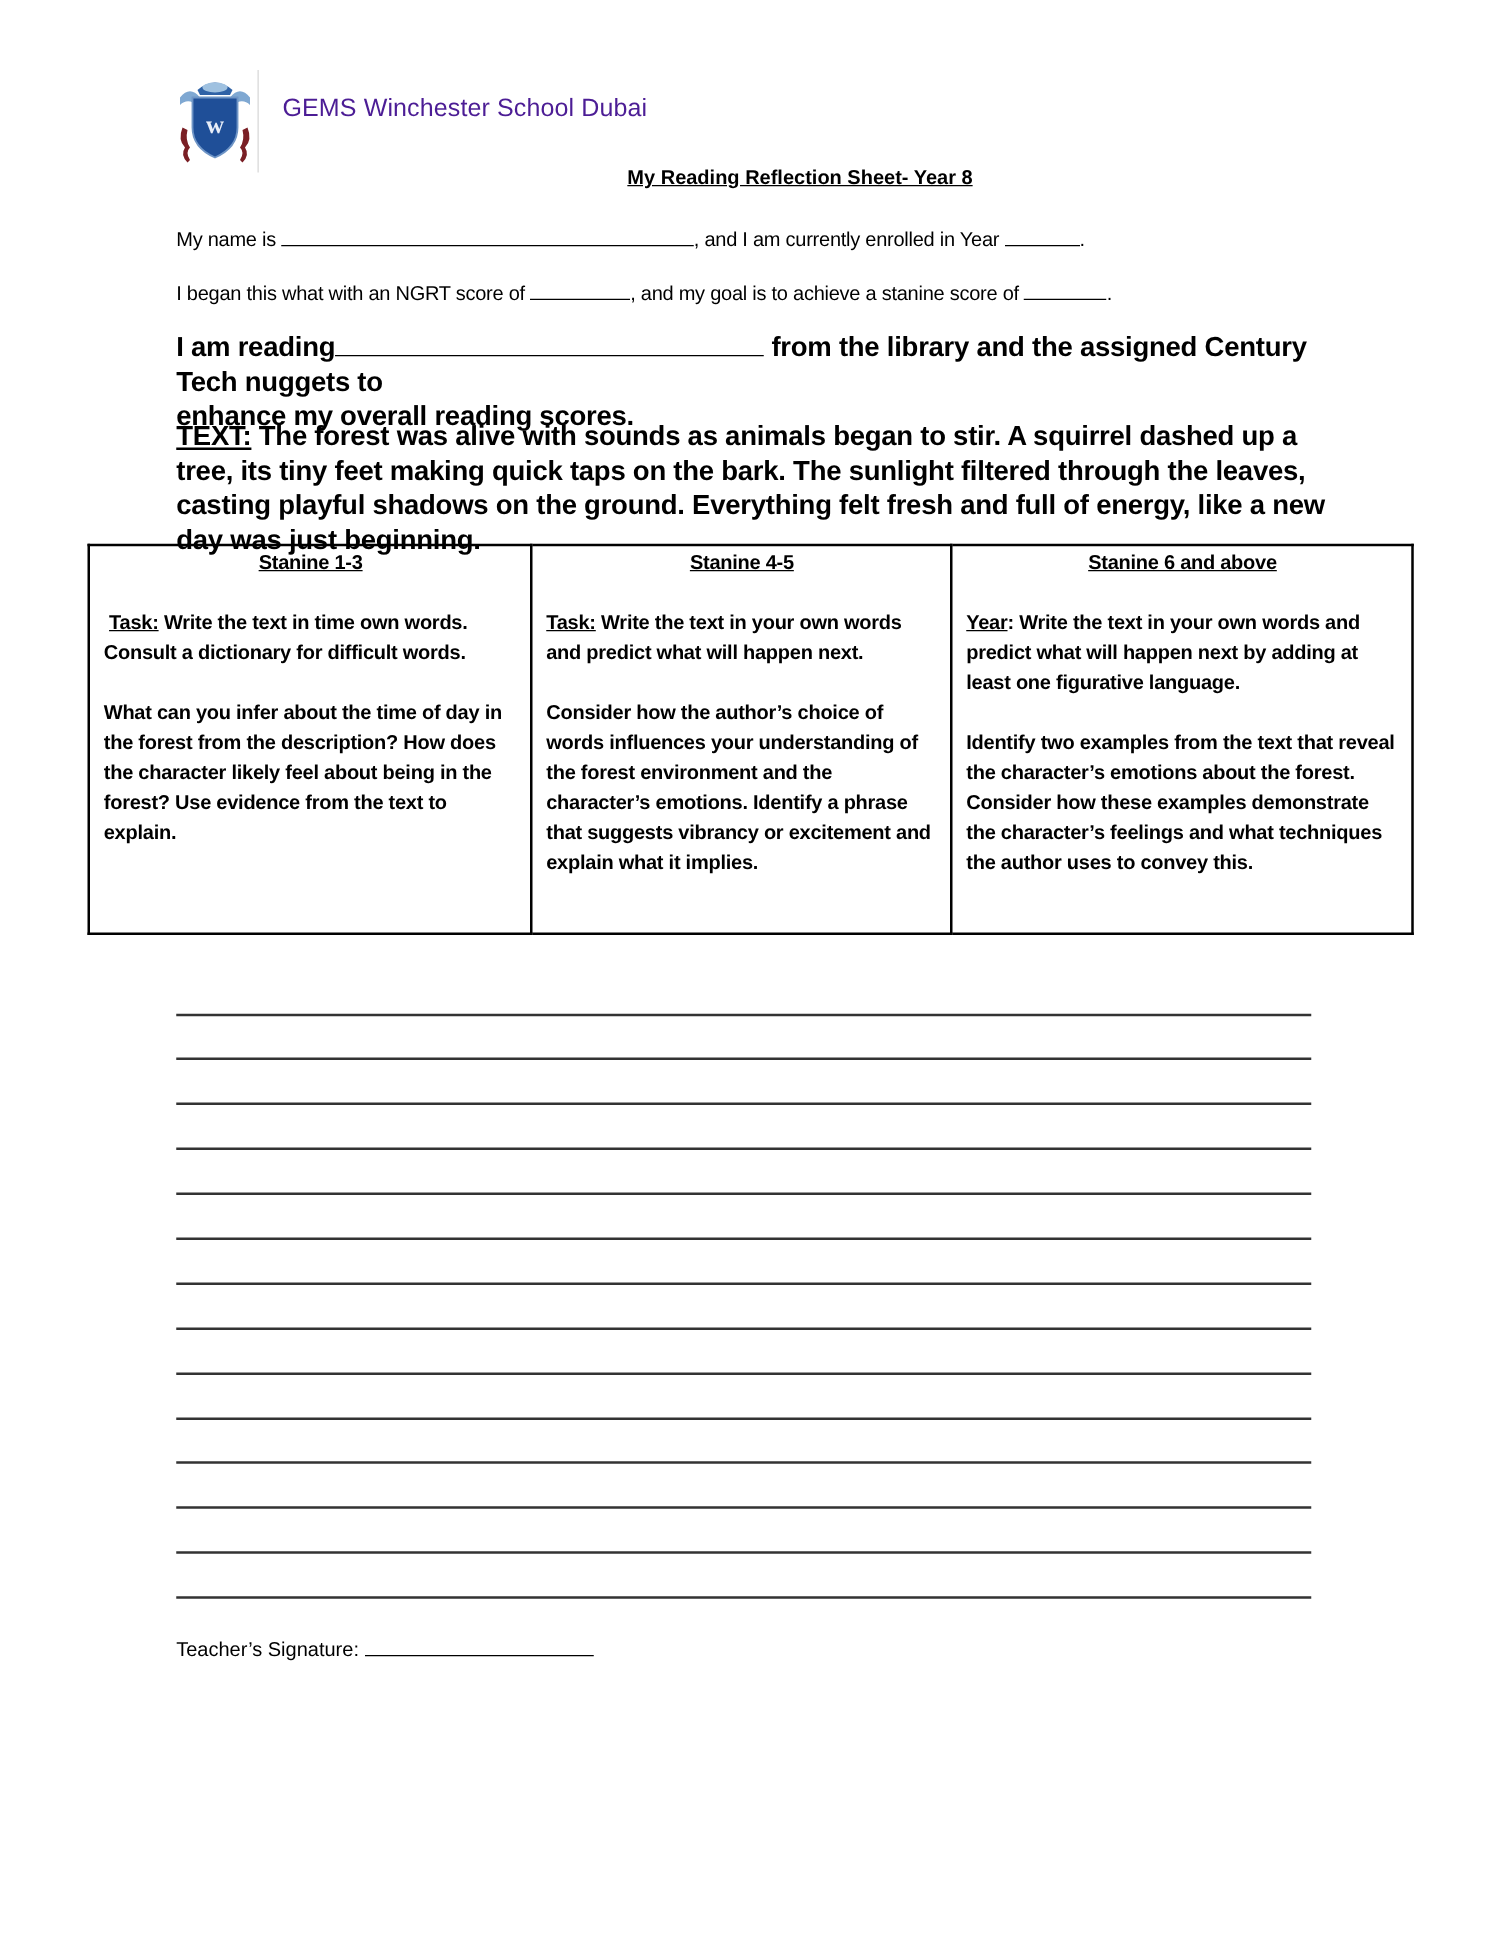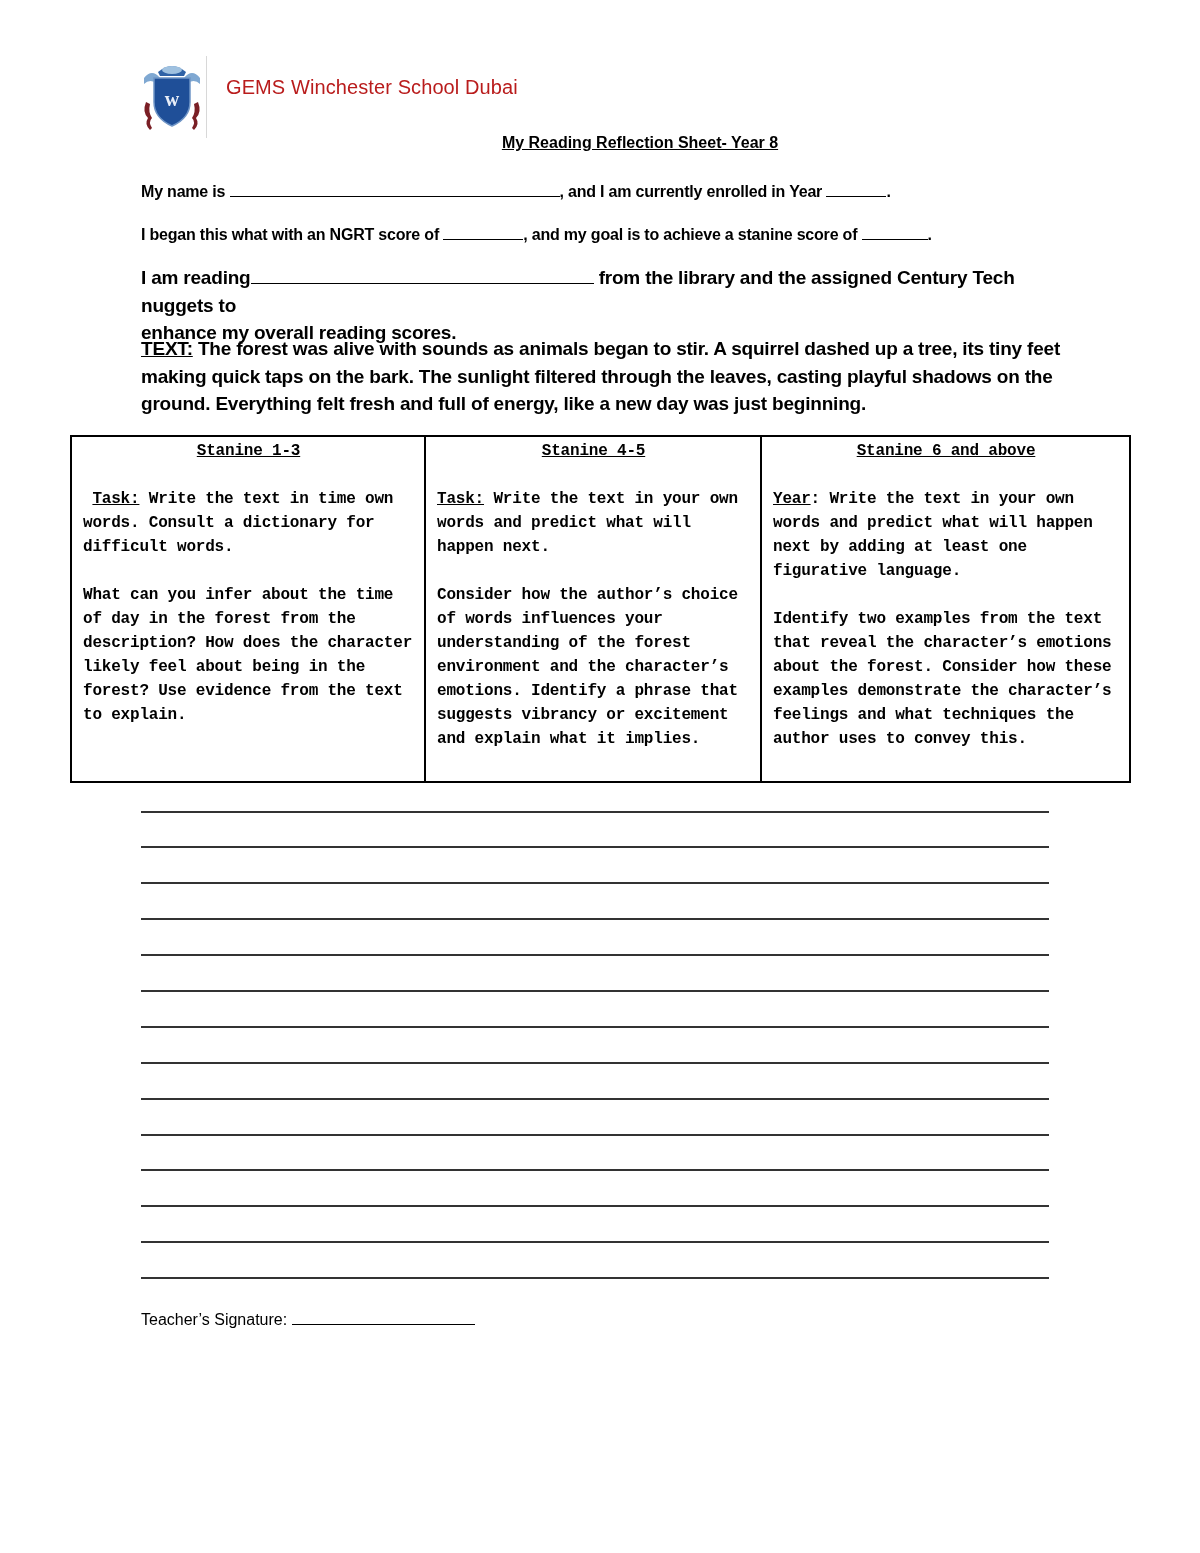--- a/index.html
+++ b/index.html
@@ -1,27 +1,27 @@
 <!DOCTYPE html>
 <html><head>
 <meta charset="utf-8">
 <style>
   html, body { margin: 0; padding: 0; background: #ffffff; }
   body { width: 1200px; height: 1553px; position: relative; overflow: hidden;
          font-family: "Liberation Sans", sans-serif; color: #000; }
   .logo { position: absolute; left: 138px; top: 58px; width: 68px; height: 78px; }
   .logo-divider { position: absolute; left: 206px; top: 56px; width: 1px; height: 82px; background: #d8d8d8; }
-  .school-name { position: absolute; left: 226px; top: 76px; font-size: 20px; color: #b91c1c; letter-spacing: 0.1px; }
+  .school-name { position: absolute; left: 226px; top: 76px; font-size: 20px; color: #4c1d95; letter-spacing: 0.1px; }
   .title { position: absolute; left: 0; width: 1280px; top: 134px; text-align: center; font-size: 16px; font-weight: bold; text-decoration: underline; }
-  .line { position: absolute; left: 141px; font-size: 16px; font-weight: bold; white-space: nowrap; letter-spacing: -0.2px; }
+  .line { position: absolute; left: 141px; font-size: 16px; font-weight: normal; white-space: nowrap; letter-spacing: -0.2px; }
   .blank { display: inline-block; border-bottom: 1.5px solid #000; height: 14px; vertical-align: baseline; }
-  .para { position: absolute; left: 141px; width: 920px; font-size: 19px; font-weight: bold; line-height: 27.5px; letter-spacing: -0.2px; }
+  .para { position: absolute; left: 141px; width: 920px; font-size: 22px; font-weight: bold; line-height: 27.5px; letter-spacing: -0.2px; }
   .u { text-decoration: underline; }
   table.stanine { position: absolute; left: 70px; top: 435px; width: 1061px; height: 313px;
-                  border-collapse: collapse; border: 2.5px solid #000; font-family: Liberation Mono, monospace; }
+                  border-collapse: collapse; border: 2.5px solid #000; }
   table.stanine td { border: 2px solid #000; vertical-align: top; padding: 2px 10px 6px 11px;
                      font-size: 16px; font-weight: bold; line-height: 24px; letter-spacing: -0.2px; }
   .col-head { text-align: center; text-decoration: underline; margin-bottom: 24px; }
   .cell-p { margin: 0 0 24px 0; }
   .write-line { position: absolute; left: 141px; width: 908px; height: 2px; background: #333; }
   .sig { position: absolute; left: 141px; top: 1310px; font-size: 16px; font-weight: normal; white-space: nowrap; }
 </style>
 </head>
 <body>
 

